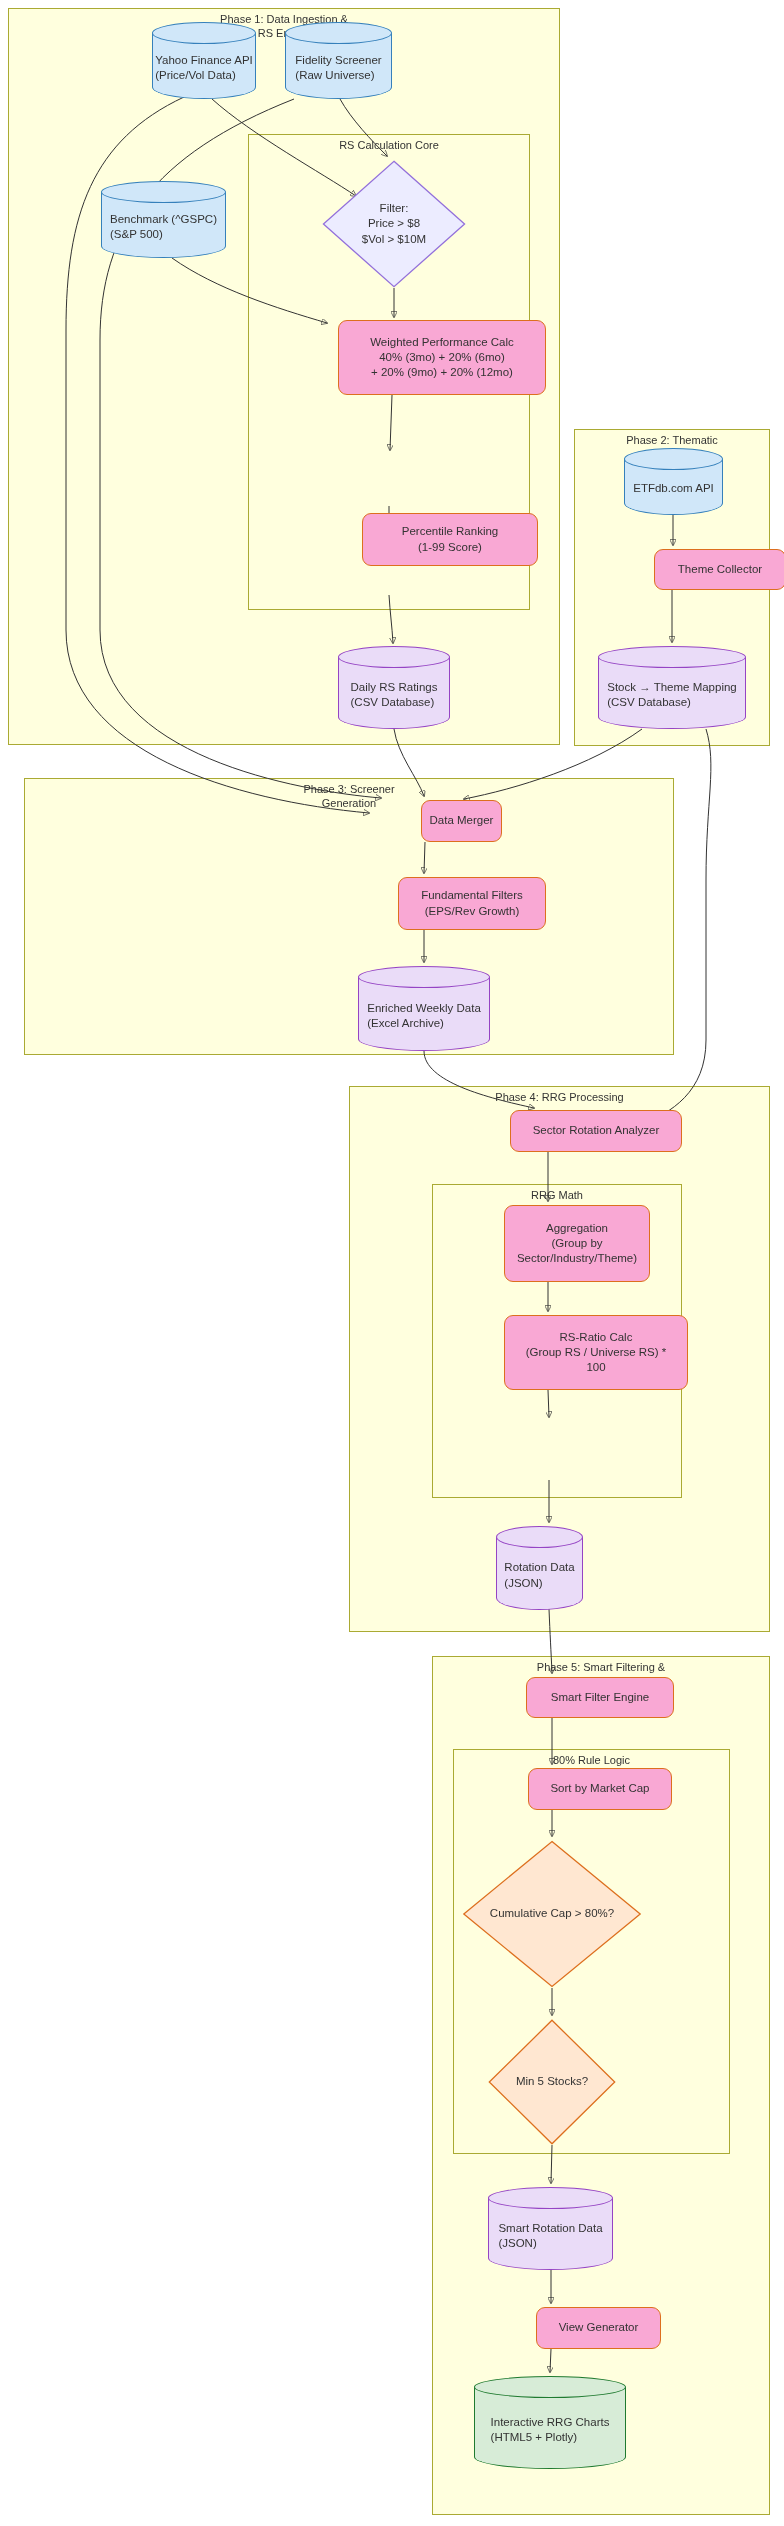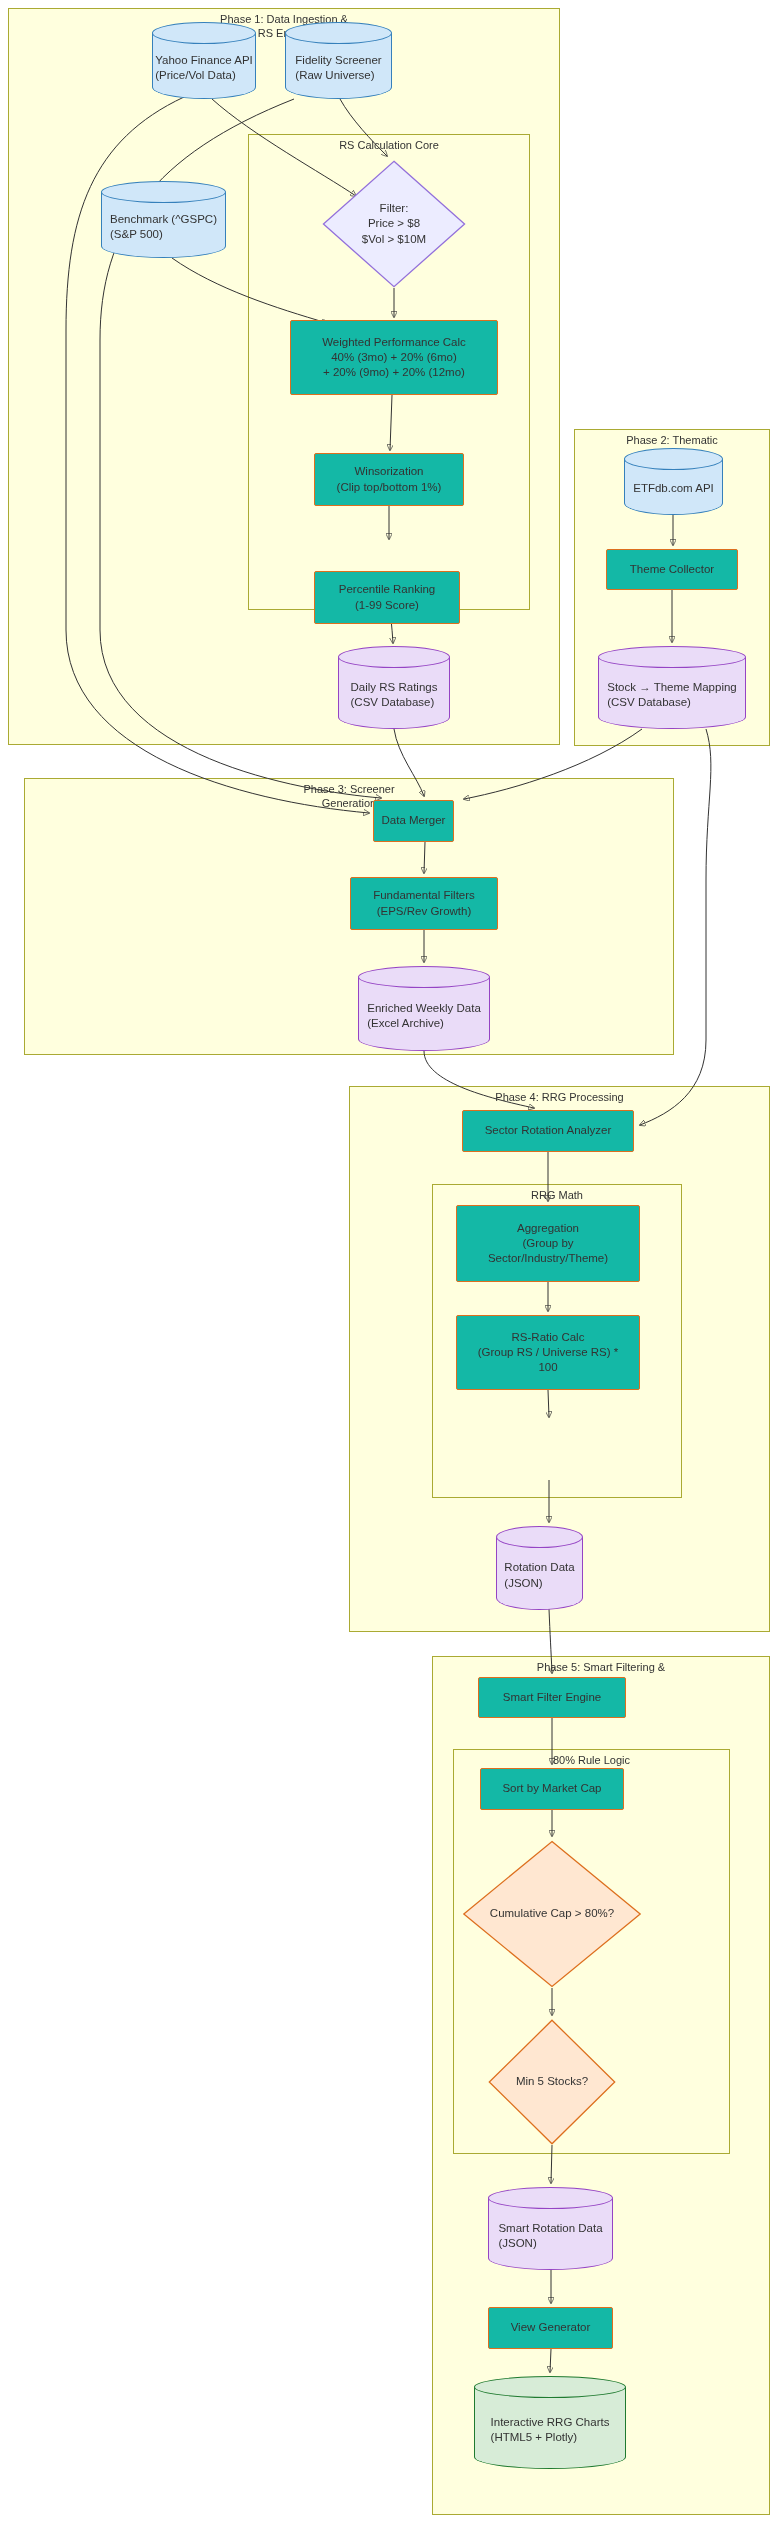--- a/index.html
+++ b/index.html
@@ -6,21 +6,21 @@
   .canvas{position:relative;width:784px;height:2526px;font-family:"Liberation Sans","DejaVu Sans",sans-serif;color:#333;overflow:hidden;}
 
   
   .cluster{position:absolute;background:#ffffde;border:1px solid #aaaa33;box-sizing:border-box;}
   .cluster-title{position:absolute;top:3px;left:0;right:0;text-align:center;font-size:11px;line-height:1.3;white-space:pre-line;color:#333;}
 
   
   .node{position:absolute;box-sizing:border-box;font-size:11.5px;line-height:1.32;color:#333;}
 
   
-  .rect{background:#14b8a6;border:1.3px solid #dd6f1e;border-radius:2px;display:flex;align-items:center;justify-content:center;text-align:center;white-space:pre-line;padding:2px 3px;}
+  .rect{background:#f9a8d4;border:1.3px solid #dd6f1e;border-radius:9px;display:flex;align-items:center;justify-content:center;text-align:center;white-space:pre-line;padding:2px 3px;margin-left:48px;}
 
   
   .cyl .cyl-top{position:absolute;left:0;right:0;top:0;height:22px;border-radius:50%;z-index:2;box-sizing:border-box;}
   .cyl .cyl-body{position:absolute;left:0;right:0;top:11px;bottom:0;border-radius:0 0 50% 50% / 0 0 12px 12px;z-index:1;box-sizing:border-box;}
   .cyl .cyl-label{position:absolute;left:2px;right:2px;top:18px;bottom:3px;display:flex;align-items:center;justify-content:center;text-align:left;white-space:pre-line;z-index:3;}
   .cyl.blue  .cyl-top {background:#d0e7f9;border:1.3px solid #3580bb;}
   .cyl.blue  .cyl-body{background:#d0e7f9;border:1.3px solid #3580bb;border-top:none;}
   .cyl.purple .cyl-top {background:#eadcf8;border:1.3px solid #9544c4;}
   .cyl.purple .cyl-body{background:#eadcf8;border:1.3px solid #9544c4;border-top:none;}
   .cyl.green .cyl-top {background:#d7ecd7;border:1.3px solid #1f7a2f;}
@@ -127,23 +127,21 @@
     <svg viewBox="0 0 100 100" preserveAspectRatio="none">
       <polygon points="50,1 99,50 50,99 1,50" vector-effect="non-scaling-stroke"></polygon>
     </svg>
     <div class="lbl">Filter:
 Price &gt; $8
 $Vol &gt; $10M</div>
   </div>
   <div class="node rect" style="left:290px;top:320px;width:208px;height:75px;">Weighted Performance Calc
 40% (3mo) + 20% (6mo)
 + 20% (9mo) + 20% (12mo)</div>
-  <div class="node rect" style="left:314px;top:453px;width:150px;height:53px;">Winsorization
-(Clip top/bottom 1%)</div>
-  <div class="node rect" style="left:314px;top:571px;width:146px;height:53px;">Percentile Ranking
+  <div class="node rect" style="left:314px;top:513px;width:176px;height:53px;">Percentile Ranking
 (1-99 Score)</div>
   <div class="node cyl purple" style="left:338px;top:646px;width:112px;height:83px;">
     <div class="cyl-top"></div>
     <div class="cyl-body"></div>
     <div class="cyl-label">Daily RS Ratings
 (CSV Database)</div>
   </div>
 
   <div class="node cyl blue" style="left:624px;top:448px;width:99px;height:67px;">
     <div class="cyl-top"></div>
@@ -162,21 +160,21 @@
   <div class="node rect" style="left:350px;top:877px;width:148px;height:53px;">Fundamental Filters
 (EPS/Rev Growth)</div>
   <div class="node cyl purple" style="left:358px;top:966px;width:132px;height:85px;">
     <div class="cyl-top"></div>
     <div class="cyl-body"></div>
     <div class="cyl-label">Enriched Weekly Data
 (Excel Archive)</div>
   </div>
 
   <div class="node rect" style="left:462px;top:1110px;width:172px;height:42px;">Sector Rotation Analyzer</div>
-  <div class="node rect" style="left:456px;top:1205px;width:184px;height:77px;">Aggregation
+  <div class="node rect" style="left:456px;top:1205px;width:146px;height:77px;">Aggregation
 (Group by
 Sector/Industry/Theme)</div>
   <div class="node rect" style="left:456px;top:1315px;width:184px;height:75px;">RS-Ratio Calc
 (Group RS / Universe RS) *
 100</div>
   <div class="node cyl purple" style="left:496px;top:1526px;width:87px;height:84px;">
     <div class="cyl-top"></div>
     <div class="cyl-body"></div>
     <div class="cyl-label">Rotation Data
 (JSON)</div>

